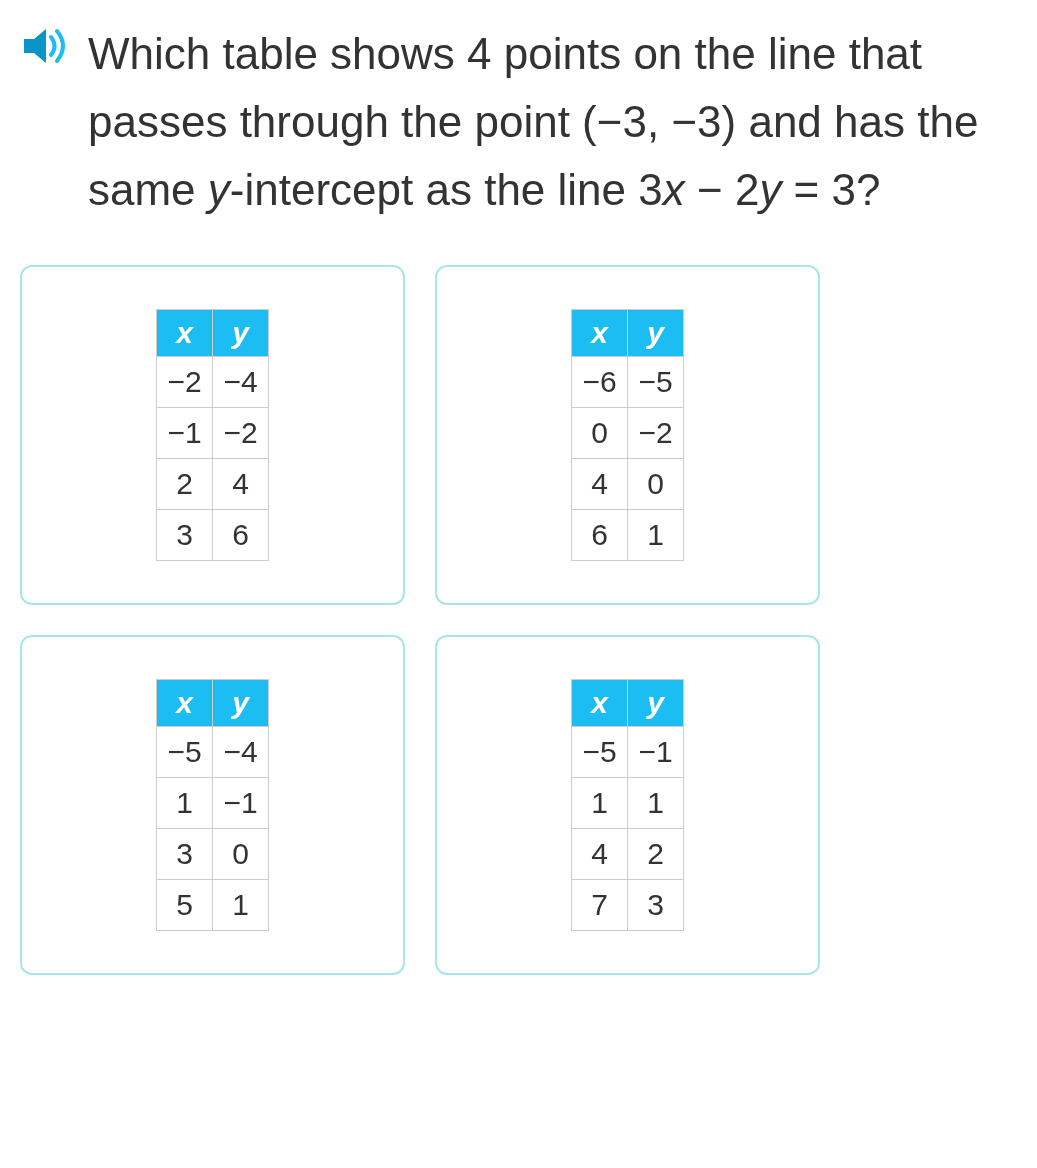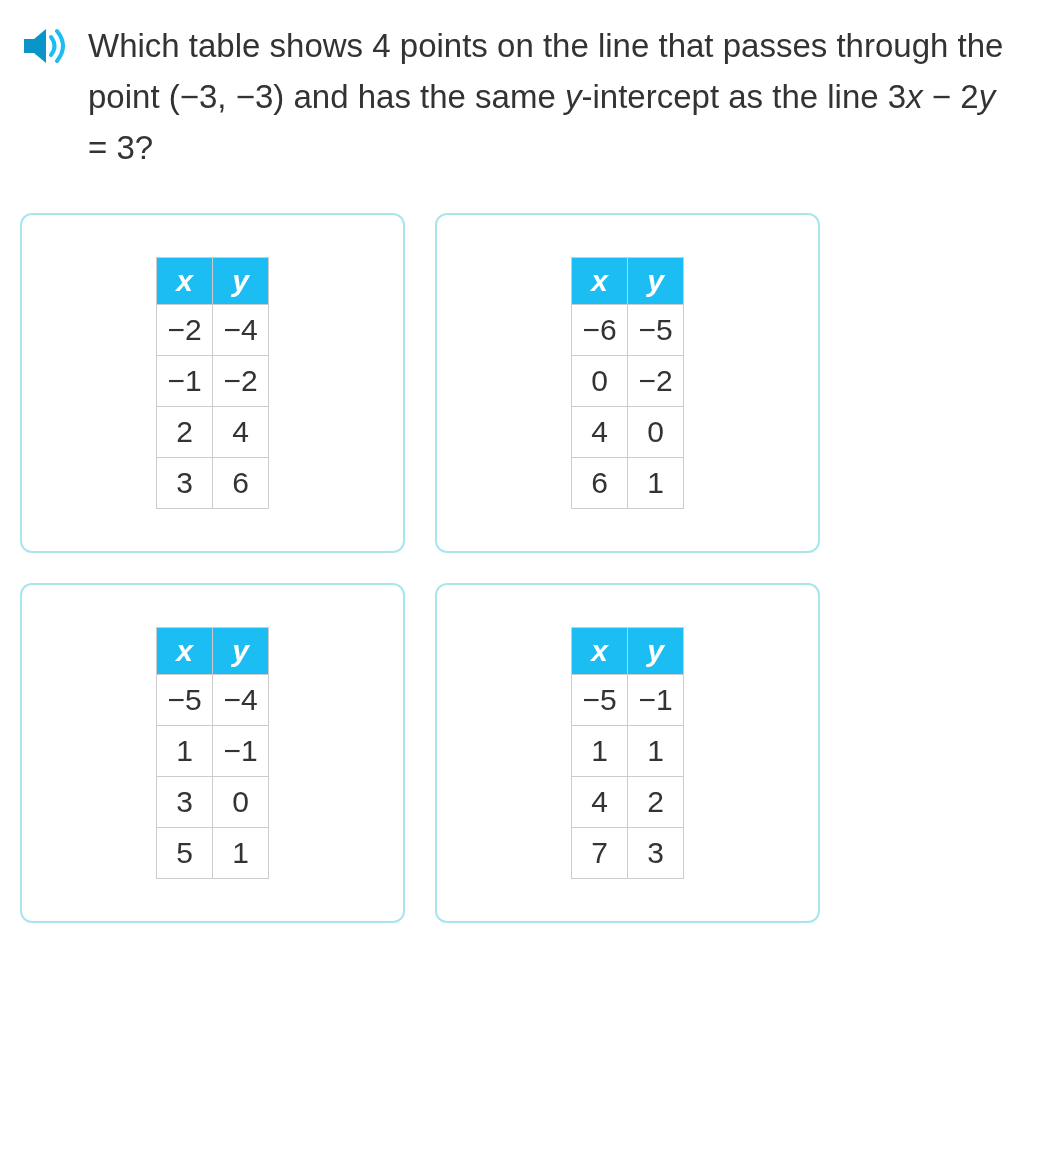--- a/index.html
+++ b/index.html
@@ -20,21 +20,21 @@
     }
     .audio-icon {
       width: 50px;
       height: 44px;
       margin-right: 18px;
       margin-top: 4px;
       flex-shrink: 0;
       cursor: pointer;
     }
     .question-text {
-      font-size: 33px;
+      font-size: 44px;
       line-height: 1.55;
       color: #333333;
     }
     .question-text .italic {
       font-style: italic;
     }
     .options-grid {
       display: grid;
       grid-template-columns: 1fr 1fr;
       gap: 30px;

